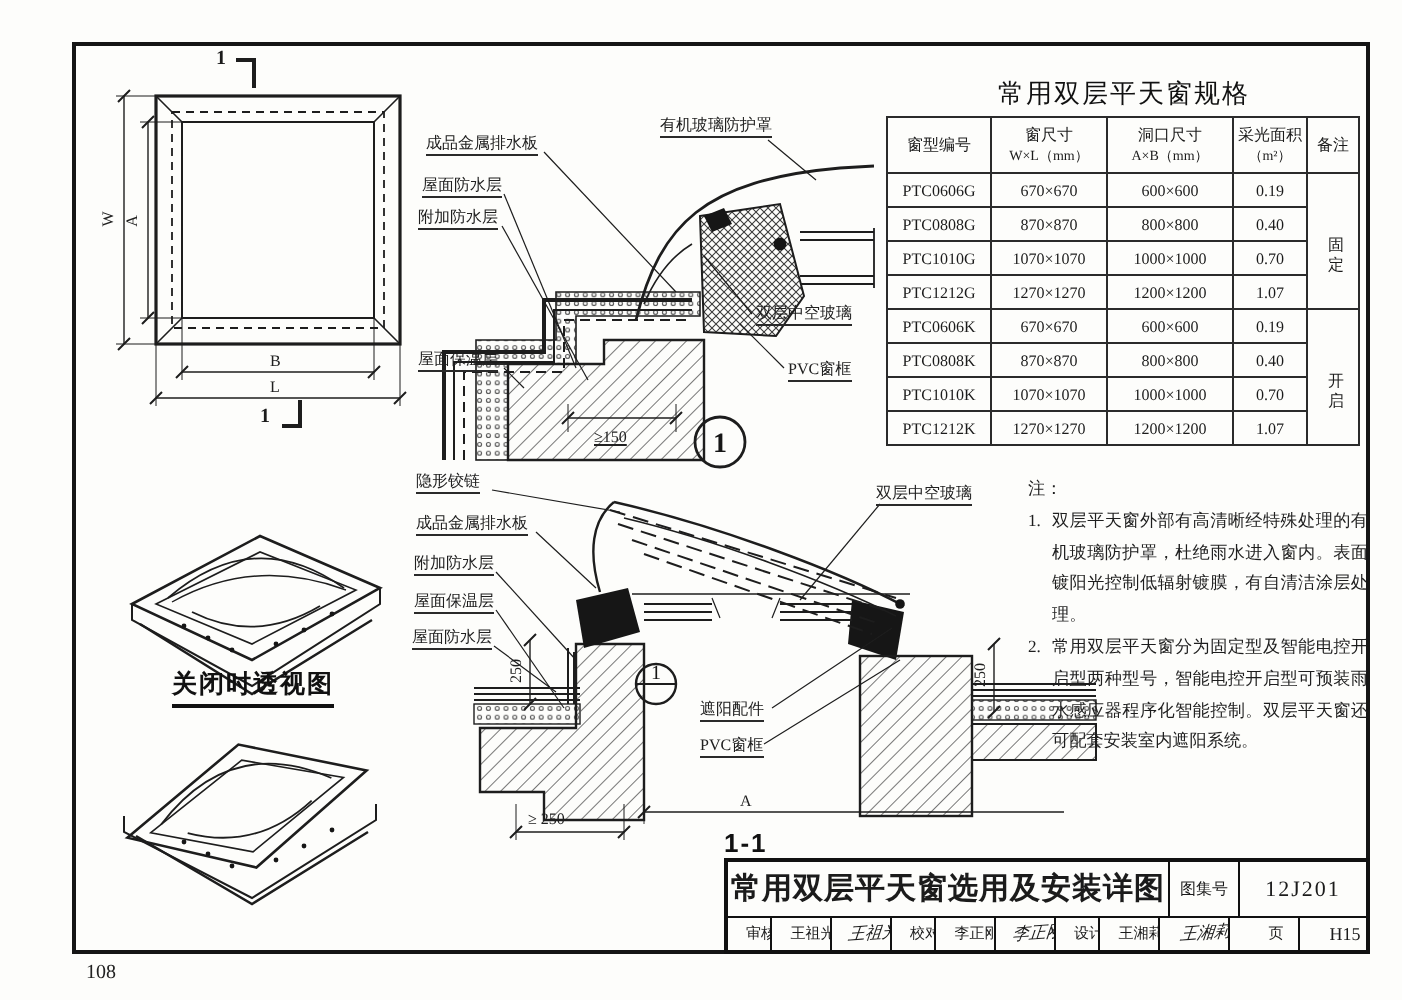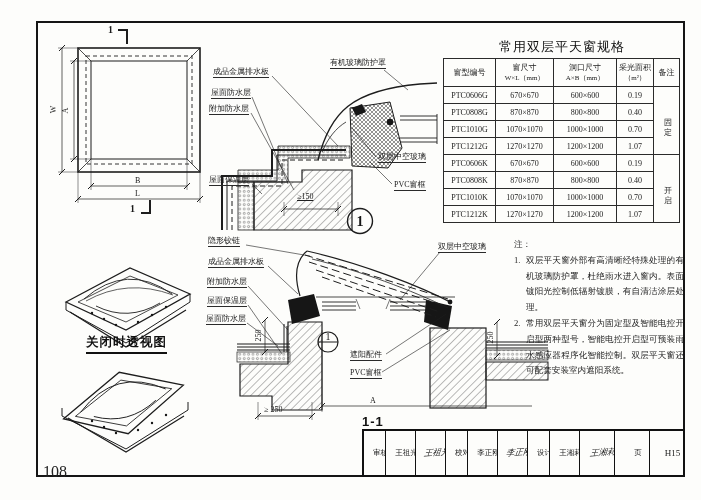--- a/index.html
+++ b/index.html
@@ -33,21 +33,21 @@
 
   
   .tblock { position:absolute; left:362px; top:429px; width:323px; height:48px; border:2px solid #111; display:flex; flex-direction:column; background:#fdfdfb; }
   .tb-r1 { display:flex; height:28px; border-bottom:1.5px solid #111; }
   .tb-r2 { display:flex; flex:1; }
   .tb-title { width:221px; border-right:1.5px solid #111; display:flex; align-items:center; justify-content:center; font-family:"Liberation Sans", sans-serif; font-weight:bold; font-size:15px; letter-spacing:.5px; white-space:nowrap; }
   .tb-atlas-lbl { width:35px; border-right:1px solid #111; display:flex; align-items:center; justify-content:center; font-size:8px; }
   .tb-atlas-no { flex:1; display:flex; align-items:center; justify-content:center; font-size:11px; letter-spacing:1px; }
   .tb-cell { border-right:1px solid #111; display:flex; align-items:center; justify-content:center; font-size:7.5px; overflow:hidden; white-space:nowrap;padding-left:12px; }
   .sig { font-style:italic; transform:rotate(-4deg) skewX(-10deg); font-size:8.5px; }
-  .pageno { position:absolute; left:43px; top:463px; font-size:16px; color:#222; }
+  .pageno { position:absolute; left:43px; top:481px; font-size:10px; color:#222; }
 </style>
 </head>
 <body>
 
 <div class="page">
   <div class="frame"></div>
 
   <svg class="lines" viewBox="0 0 701 500">
     <defs>
       <pattern id="hatch" width="5.5" height="5.5" patternUnits="userSpaceOnUse" patternTransform="rotate(45)">
@@ -228,21 +228,21 @@
   <span class="dim" style="left:135px; top:176px;">B</span>
   <span class="dim" style="left:135px; top:189px;">L</span>
 
   <span class="lbl u" style="left:330px; top:58px;">有机玻璃防护罩</span>
   <span class="lbl u" style="left:213px; top:67px;">成品金属排水板</span>
   <span class="lbl u" style="left:211px; top:88px;">屋面防水层</span>
   <span class="lbl u" style="left:209px; top:104px;">附加防水层</span>
   <span class="lbl u" style="left:209px; top:175px;">屋面保温层</span>
   <span class="lbl u" style="left:378px; top:152px;">双层中空玻璃</span>
   <span class="lbl u" style="left:394px; top:180px;">PVC窗框</span>
-  <span class="dim" style="left:297px; top:192px;text-decoration:underline;">≥150</span>
+  <span class="dim" style="left:297px; top:214px;text-decoration:underline;">≥150</span>
 
   <span class="lbl u" style="left:208px; top:236px;">隐形铰链</span>
   <span class="lbl u" style="left:208px; top:257px;">成品金属排水板</span>
   <span class="lbl u" style="left:207px; top:277px;">附加防水层</span>
   <span class="lbl u" style="left:207px; top:296px;">屋面保温层</span>
   <span class="lbl u" style="left:206px; top:314px;">屋面防水层</span>
   <span class="lbl u" style="left:438px; top:242px;">双层中空玻璃</span>
   <span class="lbl u" style="left:350px; top:350px;">遮阳配件</span>
   <span class="lbl u" style="left:350px; top:368px;">PVC窗框</span>
   <span class="dim rot" style="left:252px; top:331px;">250</span>
@@ -329,20 +329,25 @@
       <span class="no">1.</span>
       <span class="txt">双层平天窗外部有高清晰经特殊处理的有机玻璃防护罩，杜绝雨水进入窗内。表面镀阳光控制低辐射镀膜，有自清洁涂层处理。</span>
     </div>
     <div class="note-item">
       <span class="no">2.</span>
       <span class="txt">常用双层平天窗分为固定型及智能电控开启型两种型号，智能电控开启型可预装雨水感应器程序化智能控制。双层平天窗还可配套安装室内遮阳系统。</span>
     </div>
   </div>
 
   <div class="tblock">
+    <div class="tb-r1">
+      <div class="tb-title">常用双层平天窗选用及安装详图</div>
+      <div class="tb-atlas-lbl">图集号</div>
+      <div class="tb-atlas-no">12J201</div>
+    </div>
     <div class="tb-r2">
       <div class="tb-cell" style="width:22px">审核</div>
       <div class="tb-cell" style="width:30px">王祖光</div>
       <div class="tb-cell" style="width:30px">
           <span class="sig">王祖光</span>
         </div>
       <div class="tb-cell" style="width:22px">校对</div>
       <div class="tb-cell" style="width:30px">李正刚</div>
       <div class="tb-cell" style="width:30px">
           <span class="sig">李正刚</span>

